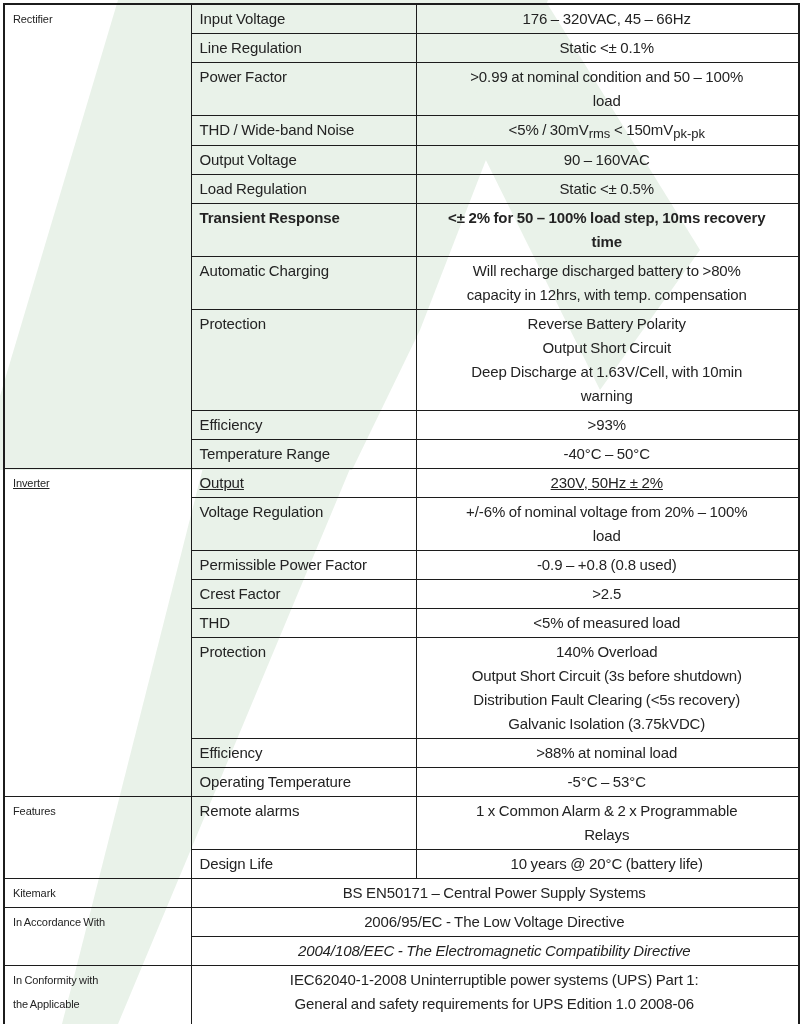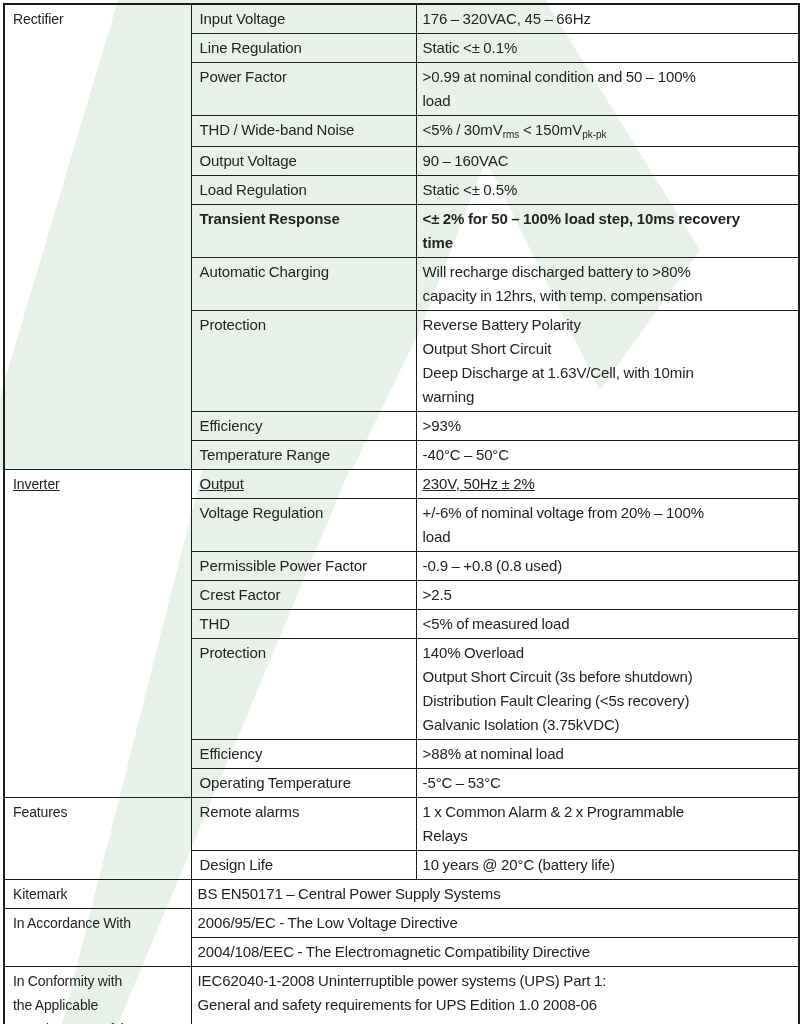--- a/index.html
+++ b/index.html
@@ -26,23 +26,23 @@
     padding:0;
     background:transparent;
   }
   .cellpad{
     padding:2px 7px 2px 8px;
     font-size:15px;
     line-height:24px;
     letter-spacing:-0.1px;
     word-spacing:-0.5px;
   }
-  td.c1 .cellpad{font-size:14px;}
-  td.cval .cellpad{text-align:left;padding:2px 7px 2px 6px;}
-  .subsc{font-size:10px;position:relative;top:3px;letter-spacing:0;}
+  td.c1 .cellpad{font-size:11px;}
+  td.cval .cellpad{text-align:center;padding:2px 7px 2px 6px;}
+  .subsc{font-size:13px;position:relative;top:3px;letter-spacing:0;}
 </style>
 </head>
 <body>
 
 <div class="page">
 
   <svg class="watermark" width="803" height="1024" viewBox="0 0 803 1024" aria-hidden="true">
     <polygon points="0,396 118,0 548,0 420,330 352,470 0,470" fill="#e9f2e9"></polygon>
     <polygon points="210,440 362,440 118,1024 62,1024" fill="#e9f2e9"></polygon>
     <polygon points="545,0 700,250 600,390 462,112" fill="#e9f2e9"></polygon>
@@ -266,21 +266,21 @@
           </td>
         </tr>
         <tr style="height: 27px;">
           <td class="c1" rowspan="2">
             <div class="cellpad">In Accordance With</div>
           </td>
           <td class="cval" colspan="2">
             <div class="cellpad"><span>2006/95/EC - The Low Voltage Directive</span></div>
           </td>
         </tr>
-        <tr style="height: 26px;">
+        <tr style="height: 26px; font-style: italic;">
           <td class="cval" colspan="2">
             <div class="cellpad"><span>2004/108/EEC - The Electromagnetic Compatibility Directive</span></div>
           </td>
         </tr>
         <tr style="height: 106px;">
           <td class="c1" rowspan="1">
             <div class="cellpad">
               <div>In Conformity with</div>
               <div>the Applicable</div>
               <div>Requirements of the</div>

